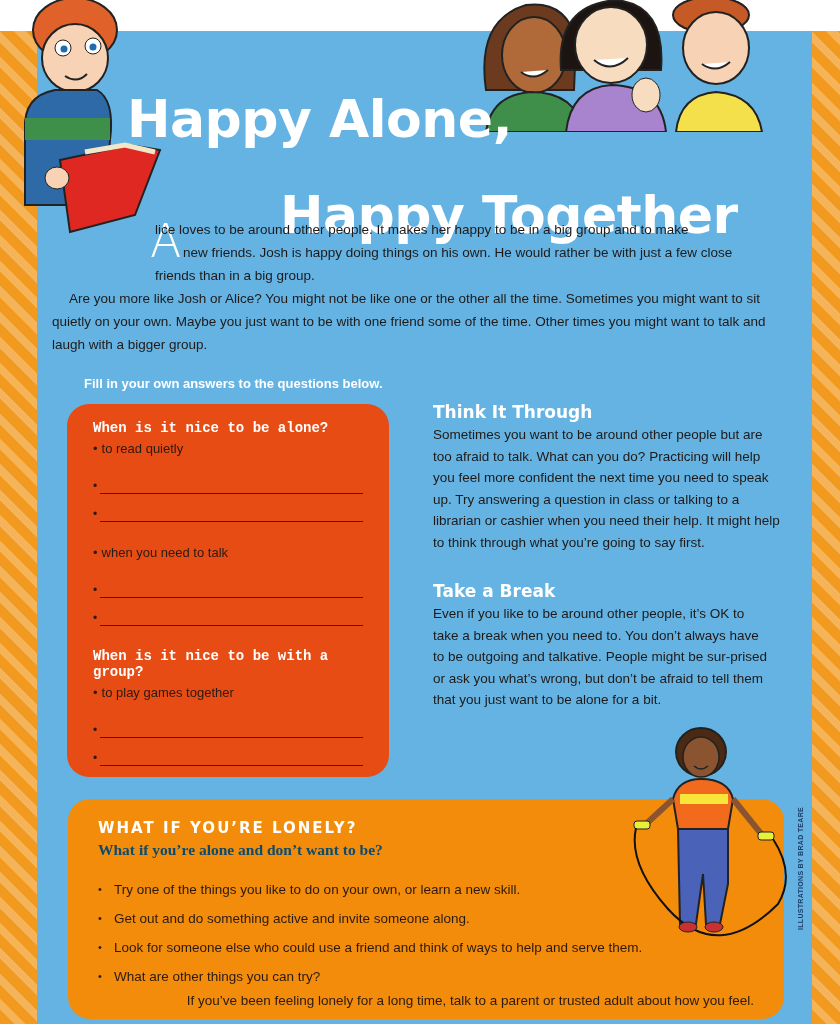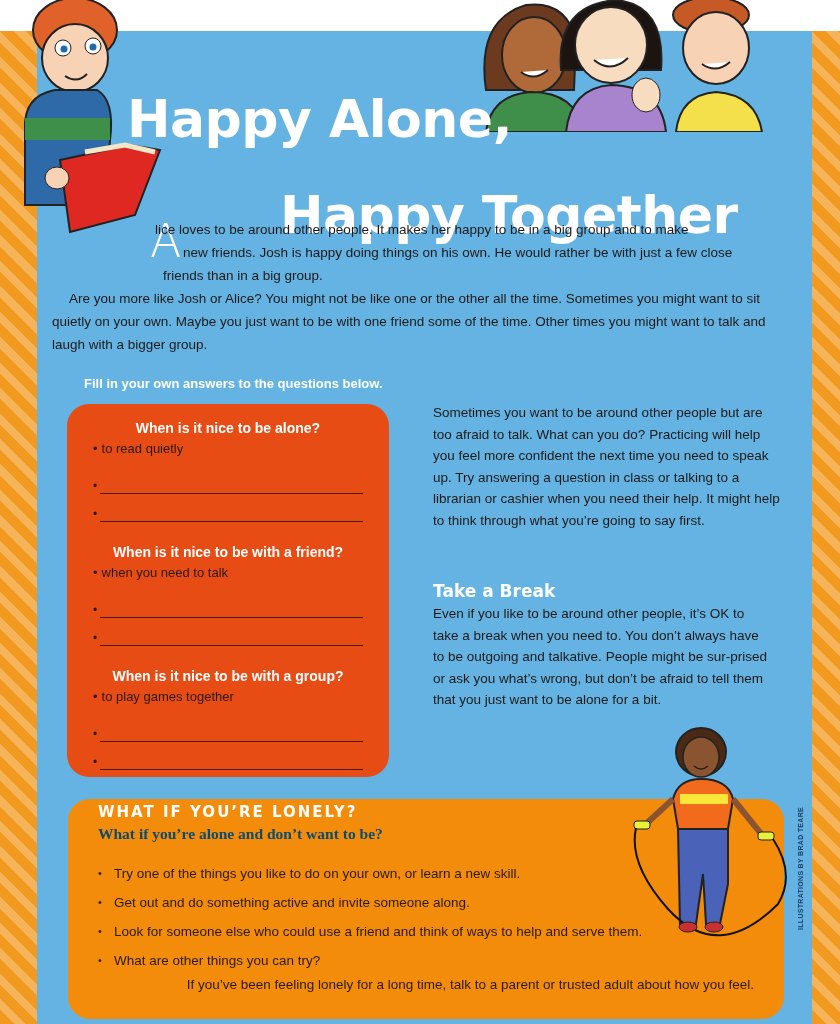--- a/index.html
+++ b/index.html
@@ -17,40 +17,40 @@
     font-family: "DejaVu Sans", sans-serif; line-height: 1; }
   .title.l1 { left: 127px; top: 93px; }
   .title.l2 { left: 280px; top: 145px; margin-top: 44px; }
 
   .intro { position: absolute; left: 52px; top: 218px; width: 740px; font-size: 13.5px; line-height: 23px; color: #1f1a18; }
   .intro p.first { padding-left: 99px; text-indent: 0; position: relative; }
   .dropcap { position: absolute; left: 98px; top: 0px; font-size: 46px; color: #ffffff; line-height: 1; font-family: "DejaVu Sans", sans-serif; font-weight: 300; }
   .intro p.first .l { display: block; }
   .intro p.first .l1 { padding-left: 4px; }
   .intro p.first .l2 { padding-left: 32px; }
-  .intro p.first .l3 { margin-left: 12px; }
+  .intro p.first .l3 { margin-left: 4px; }
   .intro p.second { text-indent: 17px; }
 
   .fill-note { position: absolute; left: 84px; top: 376px; font-size: 13px; color: #ffffff; font-weight: 600; }
 
   .qbox { position: absolute; left: 67px; top: 404px; width: 322px; height: 373px; background: #e64c14; border-radius: 22px; padding: 16px 26px; }
-  .q { color: #ffffff; font-weight: 700; font-size: 14px; margin-bottom: 4px; font-family: Liberation Sans, sans-serif; text-align: center; }
+  .q { color: #ffffff; font-weight: 700; font-size: 14px; margin-bottom: 4px; font-family: Liberation Mono, monospace; }
   .ans { font-size: 13px; color: #2a1a12; height: 26px; line-height: 18px; position: relative; }
   .ans .bullet { margin-right: 4px; }
   .blank { display: flex; align-items: flex-end; height: 28px; }
   .blank .bullet { font-size: 12px; margin-right: 3px; line-height: 16px; }
   .blank .line { flex: 1; border-bottom: 1.3px solid #4a1a0a; height: 14px; }
   .qgroup { margin-bottom: 16px; }
 
   .side { position: absolute; left: 433px; width: 350px; font-size: 13.5px; line-height: 21.6px; color: #1f1a18; }
   .side h3 { color: #ffffff; font-size: 17px; font-weight: 700; font-family: "DejaVu Sans", sans-serif; margin-bottom: 2px; line-height: 20px; }
   .side.think { top: 402px; }
   .side.brk { top: 581px; }
 
-  .lonely { position: absolute; left: 68px; top: 799px; width: 716px; height: 220px; background: #f28c0a; border-radius: 22px; padding: 4px 30px; }
+  .lonely { position: absolute; left: 68px; top: 799px; width: 716px; height: 220px; background: #f28c0a; border-radius: 22px; padding: 20px 30px; }
   .lonely .head { color: #ffffff; font-weight: 700; font-size: 15px; letter-spacing: 2px; font-family: "DejaVu Sans", sans-serif; }
   .lonely .sub { font-family: "Liberation Serif", serif; font-weight: 700; font-size: 15.5px; margin-top: 4px; margin-bottom: 8px; color: #0c4a6e; }
   .lonely ul { list-style: none; margin-top: 16px; }
   .lonely li { font-size: 13.5px; line-height: 29px; padding-left: 16px; position: relative; }
   .lonely li::before { content: "•"; position: absolute; left: 0; font-size: 11px; }
   .lonely .foot { font-size: 13.5px; margin-top: 2px; text-align: right; }
 
   .credit { position: absolute; left: 797px; top: 930px; font-size: 7px; color: #1d3d66; letter-spacing: 0.3px;
     transform: rotate(-90deg); transform-origin: left top; white-space: nowrap; font-weight: 600; }
 
@@ -116,21 +116,20 @@
     <div class="blank">
         <span class="bullet">•</span>
         <span class="line"></span>
       </div>
     <div class="blank">
         <span class="bullet">•</span>
         <span class="line"></span>
       </div>
   </div>
   <div class="qgroup" style="margin-top:22px;">
-    <div class="q">When is it nice to be with a friend?</div>
     <div class="ans"><span class="bullet">•</span><span>when you need to talk</span></div>
     <div class="blank">
         <span class="bullet">•</span>
         <span class="line"></span>
       </div>
     <div class="blank">
         <span class="bullet">•</span>
         <span class="line"></span>
       </div>
   </div>
@@ -142,20 +141,21 @@
         <span class="line"></span>
       </div>
     <div class="blank">
         <span class="bullet">•</span>
         <span class="line"></span>
       </div>
   </div>
 </div>
 
 <div class="side think">
+  <h3>Think It Through</h3>
   <p>Sometimes you want to be around other people but are too afraid to talk. What can you do? Practicing will help you feel more confident the next time you need to speak up. Try answering a question in class or talking to a librarian or cashier when you need their help. It might help to think through what you’re going to say first.</p>
 </div>
 
 <div class="side brk">
   <h3>Take a Break</h3>
   <p style="width:335px;">Even if you like to be around other people, it’s OK to take a break when you need to. You don’t always have to be outgoing and talkative. People might be sur-prised or ask you what’s wrong, but don’t be afraid to tell them that you just want to be alone for a bit.</p>
 </div>
 
 <div class="lonely">
   <div class="head">WHAT IF YOU’RE LONELY?</div>

